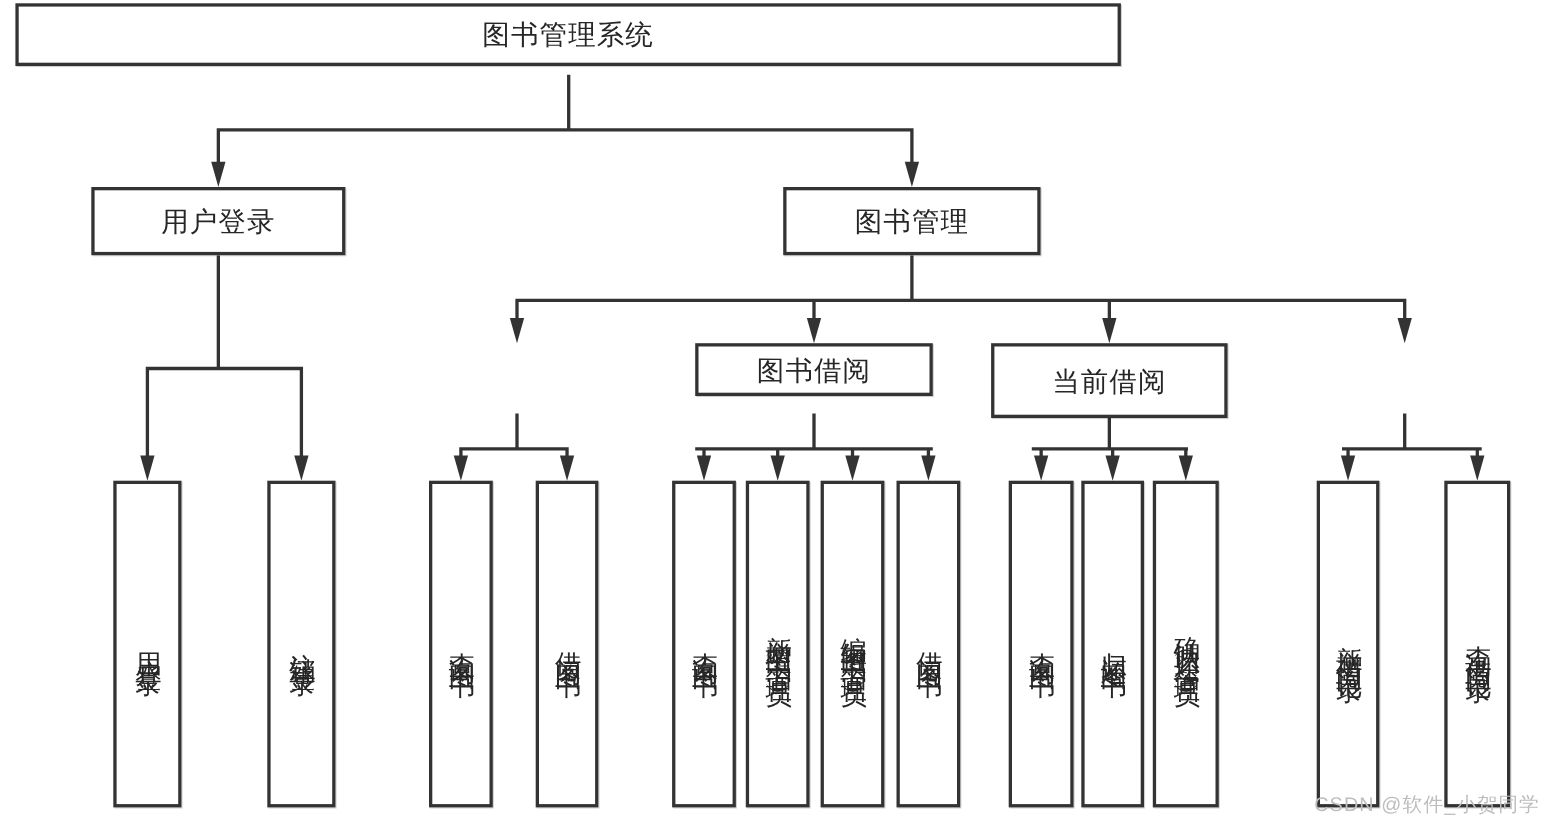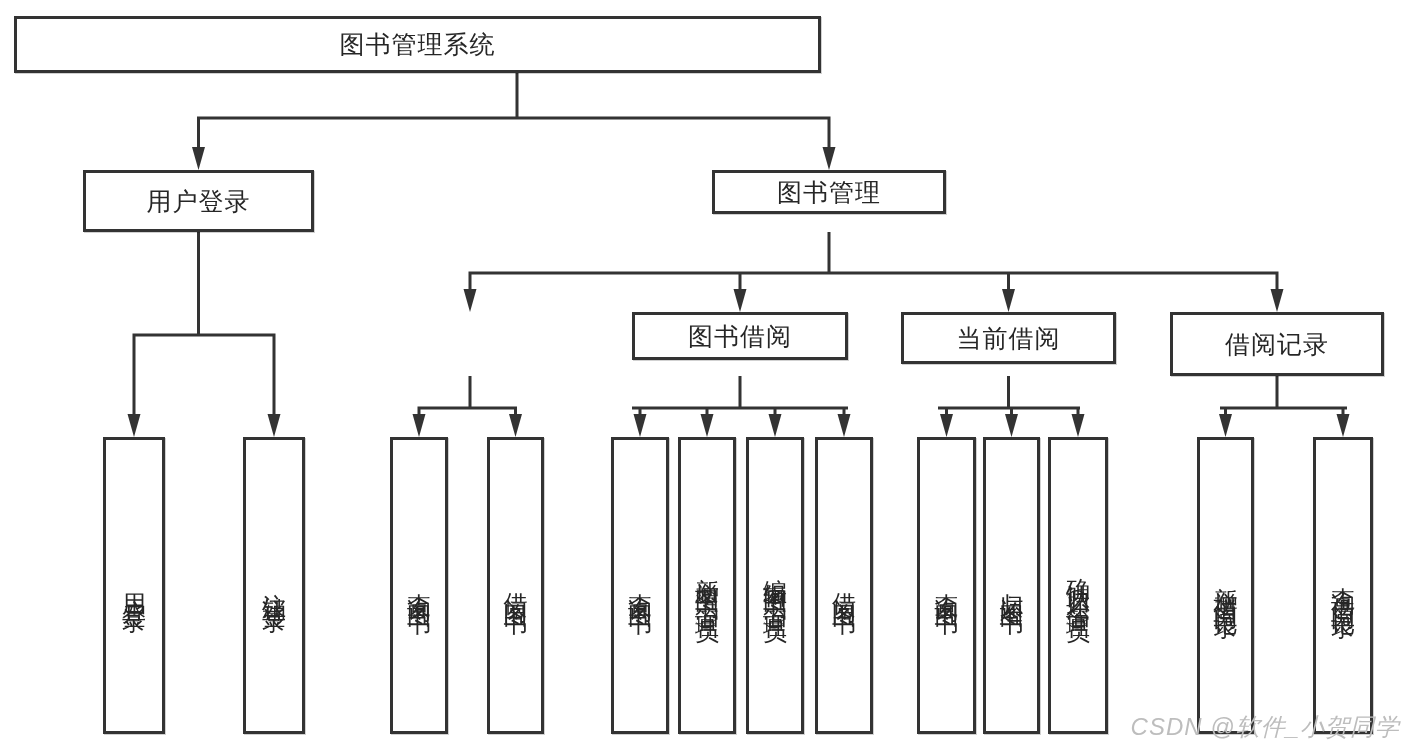--- a/index.html
+++ b/index.html
@@ -47,26 +47,25 @@
     writing-mode: vertical-rl;
     text-orientation: mixed;
     font-size: 24px;
     letter-spacing: 6px;
     line-height: 1;
   }
   .watermark {
     position: absolute;
     right: 5px;
     bottom: 4px;
-    font-size: 24px;
+    font-size: 18px;
     color: var(--watermark);
     letter-spacing: 1px;
     white-space: nowrap;
     z-index: 5;
-    font-style: italic;
   }
 </style>
 </head>
 <body>
 
 <div class="canvas">
 
   <svg class="connectors" viewBox="0 0 1405 747" xmlns="http://www.w3.org/2000/svg">
 
     <path style="stroke:var(--line);stroke-width:3;fill:none" d="M517 68 V119.5 M197 118 H830.5 M198.5 116.5 V150 M829 116.5 V150"></path>
@@ -99,28 +98,27 @@
       <polygon points="768.5,414 781.5,414 775,437"></polygon>
       <polygon points="837.5,414 850.5,414 844,437"></polygon>
       <polygon points="940,414 953,414 946.5,437"></polygon>
       <polygon points="1005,414 1018,414 1011.5,437"></polygon>
       <polygon points="1071.5,414 1084.5,414 1078,437"></polygon>
       <polygon points="1219,414 1232,414 1225.5,437"></polygon>
       <polygon points="1336.5,414 1349.5,414 1343,437"></polygon>
     </g>
   </svg>
 
-  <div class="box h" style="left:14px;top:16px;width:807px;height:57px">图书管理系统</div>
+  <div class="box h" style="left:14px;top:3px;width:1005px;height:57px">图书管理系统</div>
 
   <div class="box h" style="left:83px;top:170px;width:231px;height:62px">用户登录</div>
-  <div class="box h" style="left:712px;top:170px;width:234px;height:44px">图书管理</div>
+  <div class="box h" style="left:712px;top:170px;width:234px;height:62px">图书管理</div>
 
   <div class="box h" style="left:632px;top:312px;width:216px;height:48px">图书借阅</div>
-  <div class="box h" style="left:901px;top:312px;width:215px;height:52px">当前借阅</div>
-  <div class="box h" style="left:1170px;top:312px;width:214px;height:64px">借阅记录</div>
+  <div class="box h" style="left:901px;top:312px;width:215px;height:68px">当前借阅</div>
 
   <div class="box v" style="left:103px;top:437px;width:62px;height:297px">用户登录</div>
   <div class="box v" style="left:243px;top:437px;width:62px;height:297px">注销登录</div>
 
   <div class="box v" style="left:390px;top:437px;width:58px;height:297px">查询图书</div>
   <div class="box v" style="left:487px;top:437px;width:57px;height:297px">借阅图书</div>
 
   <div class="box v" style="left:611px;top:437px;width:58px;height:297px">查询图书</div>
   <div class="box v" style="left:678px;top:437px;width:58px;height:297px">新增图书（管理员）</div>
   <div class="box v" style="left:746px;top:437px;width:58px;height:297px">编辑图书（管理员）</div>

